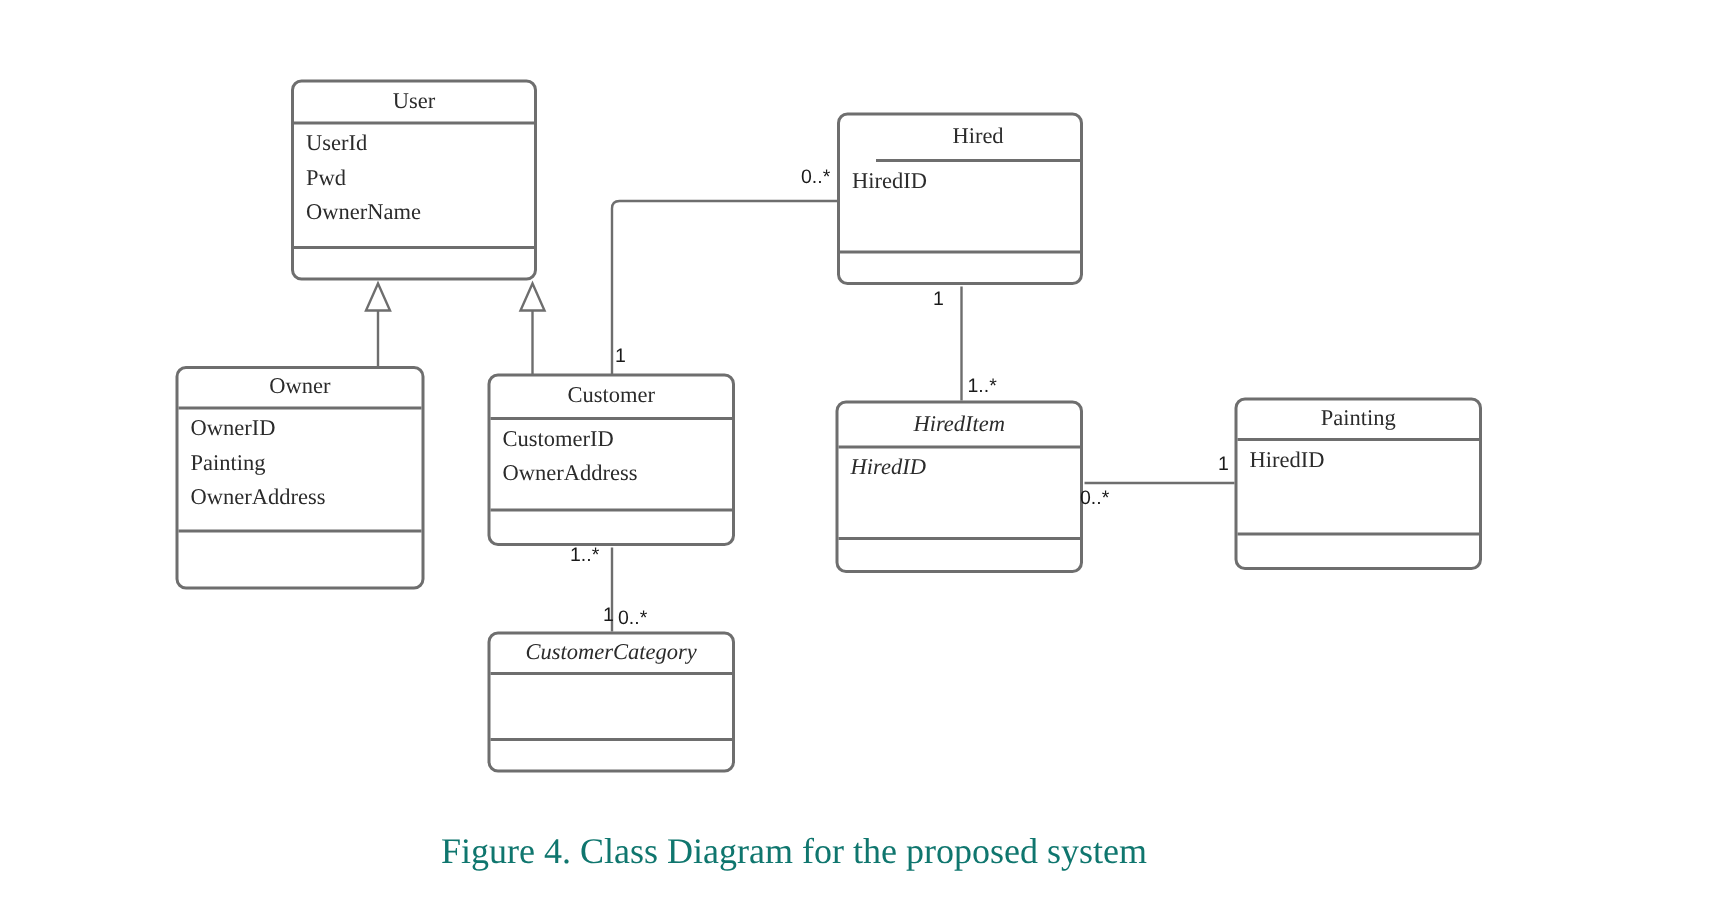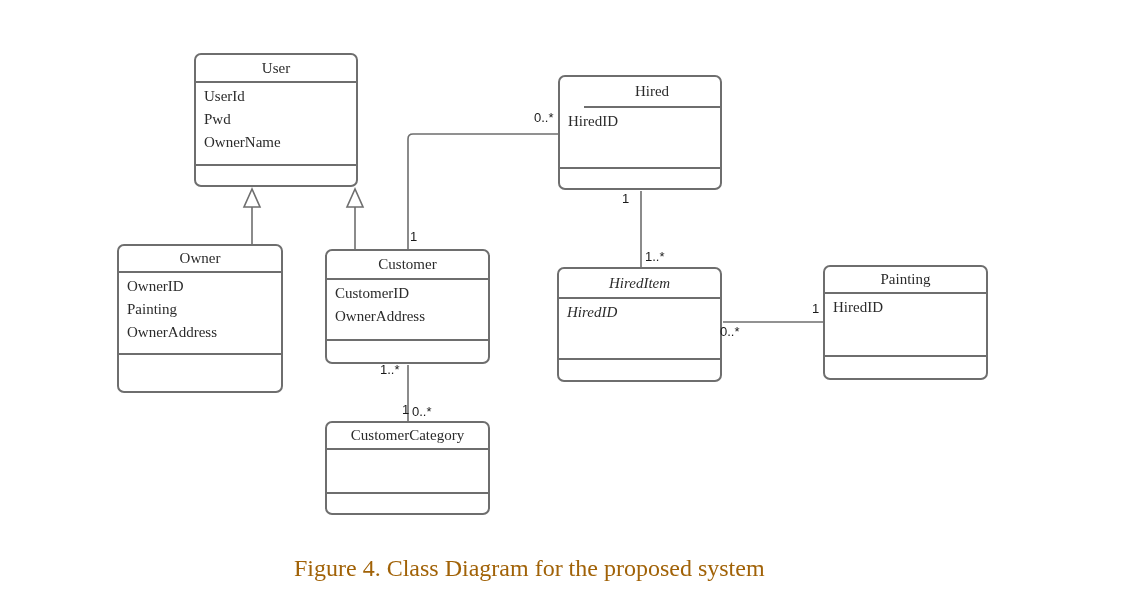--- a/index.html
+++ b/index.html
@@ -48,21 +48,21 @@
     font-family: "Liberation Sans", sans-serif;
     font-size: 13px;
     color: #1a1a1a;
     white-space: nowrap;
   }
   .caption {
     position: absolute;
     left: 294px;
     top: 555px;
     font-size: 24px;
-    color: #a16207;
+    color: #0f766e;
     white-space: nowrap;
   }
 </style>
 </head>
 <body>
 
 <div id="canvas">
 
   <svg id="connectors" viewBox="0 0 1142 610" xmlns="http://www.w3.org/2000/svg">
     <g stroke="#6e6e6e" stroke-width="1.6" fill="none">
@@ -132,21 +132,21 @@
 
   <div class="uml-class" style="left:823px; top:265px; width:165px; height:115px;">
     <div class="uml-title" style="height:25px;">Painting</div>
     <div class="uml-attrs" style="height:47px;">
       <div>HiredID</div>
     </div>
     <div class="uml-methods"></div>
   </div>
 
   <div class="uml-class" style="left:325px; top:421px; width:165px; height:94px;">
-    <div class="uml-title" style="height:25px;">CustomerCategory</div>
+    <div class="uml-title" style="height:25px;font-style:italic;">CustomerCategory</div>
     <div class="uml-attrs" style="height:28px;"></div>
     <div class="uml-methods"></div>
   </div>
 
   <span class="mult" style="left:410px; top:229px;">1</span>
   <span class="mult" style="left:534px; top:110px;">0..*</span>
 
   <span class="mult" style="left:622px; top:191px;">1</span>
   <span class="mult" style="left:645px; top:249px;">1..*</span>
 

